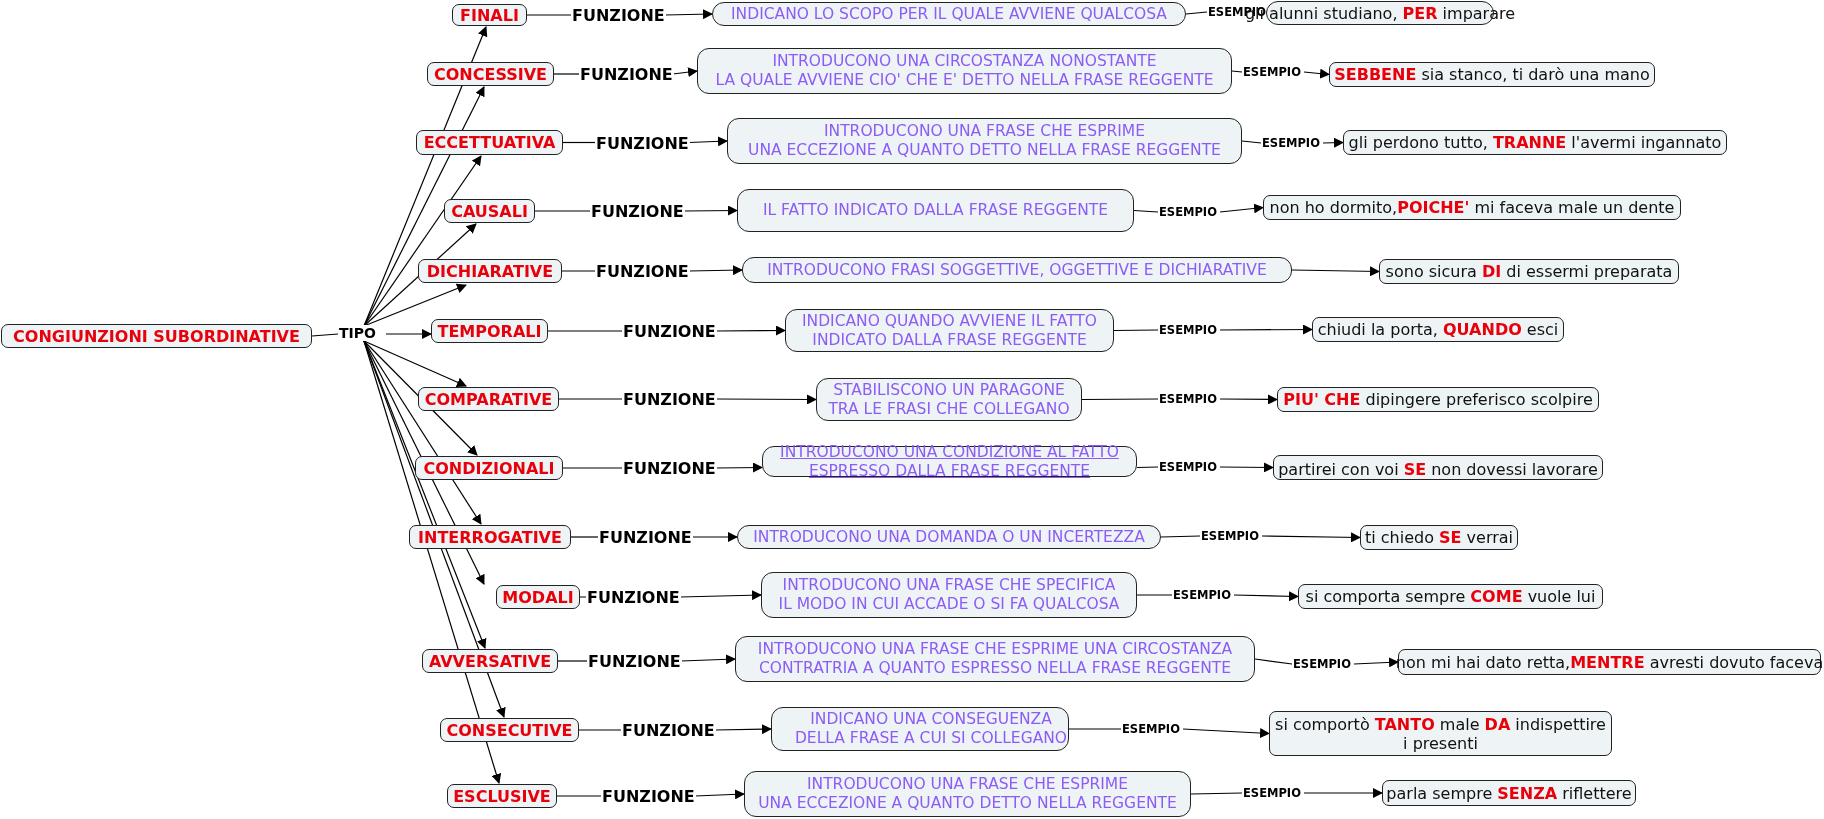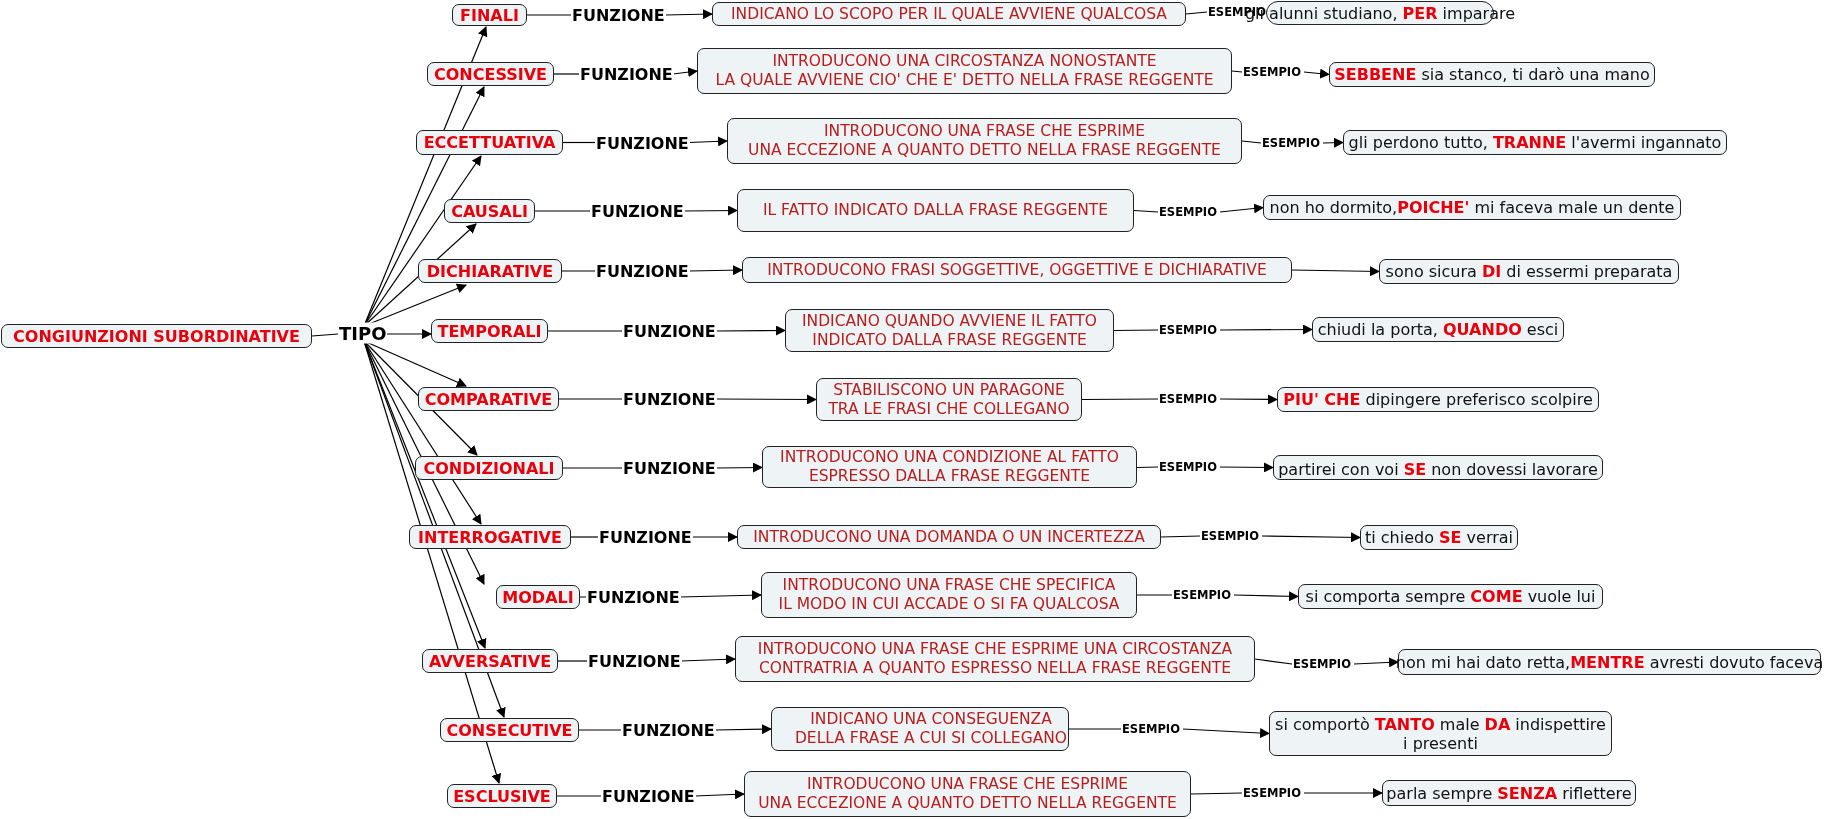--- a/index.html
+++ b/index.html
@@ -3,28 +3,28 @@
 <meta charset="utf-8">
 <style>
   html, body { margin:0; padding:0; background:#ffffff; }
   body { width:1824px; height:819px; position:relative; overflow:hidden;
          font-family:"DejaVu Sans", "Liberation Sans", sans-serif; }
   #wires { position:absolute; left:0; top:0; width:1824px; height:819px; }
   .node { position:absolute; box-sizing:border-box; border:1.3px solid #222;
           border-radius:7px; background:#eef3f5; display:flex; align-items:center;
           justify-content:center; text-align:center; white-space:nowrap; }
   .root, .cat { color:#e8000b; font-weight:bold; font-size:16px; }
-  .desc { color:#b91c1c; font-size:15.5px; line-height:19px; flex-direction:column; }
+  .desc { color:#8b5cf6; font-size:15.5px; line-height:19px; flex-direction:column;border-radius:12px; }
   .ex { color:#111; font-size:16px; line-height:19px; padding:0 4px; }
   .ex .kw { color:#e8000b; font-weight:bold; }
   .lbl { position:absolute; font-weight:bold; color:#000; background:#fff;
          transform:translateY(-50%); white-space:nowrap; padding:0 1px; }
   .fz { font-size:16px; }
   .es { font-size:11.5px; }
-  .tipo { font-size:18px; }
+  .tipo { font-size:14px; }
   .line { display:block; }
 </style>
 </head>
 <body>
 
 <svg id="wires" xmlns="http://www.w3.org/2000/svg">
   <defs>
     <marker id="arr" markerWidth="10" markerHeight="10" refX="9" refY="5" orient="auto" markerUnits="userSpaceOnUse">
       <path d="M0,0 L10,5 L0,10 z" fill="#000"></path>
     </marker>
@@ -181,21 +181,21 @@
       <span class="line">TRA LE FRASI CHE COLLEGANO</span>
     </div>
     <div class="lbl es" style="left: 1158px; top: 399px;">ESEMPIO</div>
     <div class="node ex" style="left: 1277px; top: 387px; width: 322px; height: 25px;">
       <span><span class="kw" style="white-space: pre;">PIU' CHE</span><span style="white-space: pre;"> dipingere preferisco scolpire</span></span>
     </div>
     <div class="node cat" style="left: 415px; top: 456px; width: 148px; height: 24px;">
       <span>CONDIZIONALI</span>
     </div>
     <div class="lbl fz" style="left: 622px; top: 468px;">FUNZIONE</div>
-    <div class="node desc" style="left: 762px; top: 446px; width: 375px; height: 42px;">
+    <div class="node desc" style="left: 762px; top: 446px; width: 375px; height: 31px; text-decoration: underline;">
       <span class="line">INTRODUCONO UNA CONDIZIONE AL FATTO</span>
       <span class="line">ESPRESSO DALLA FRASE REGGENTE</span>
     </div>
     <div class="lbl es" style="left: 1158px; top: 467px;">ESEMPIO</div>
     <div class="node ex" style="left: 1273px; top: 455px; width: 330px; height: 25px; align-items: flex-end;">
       <span><span style="white-space: pre;">partirei con voi </span><span class="kw" style="white-space: pre;">SE</span><span style="white-space: pre;"> non dovessi lavorare</span></span>
     </div>
     <div class="node cat" style="left: 409px; top: 525px; width: 162px; height: 24px;">
       <span>INTERROGATIVE</span>
     </div>

